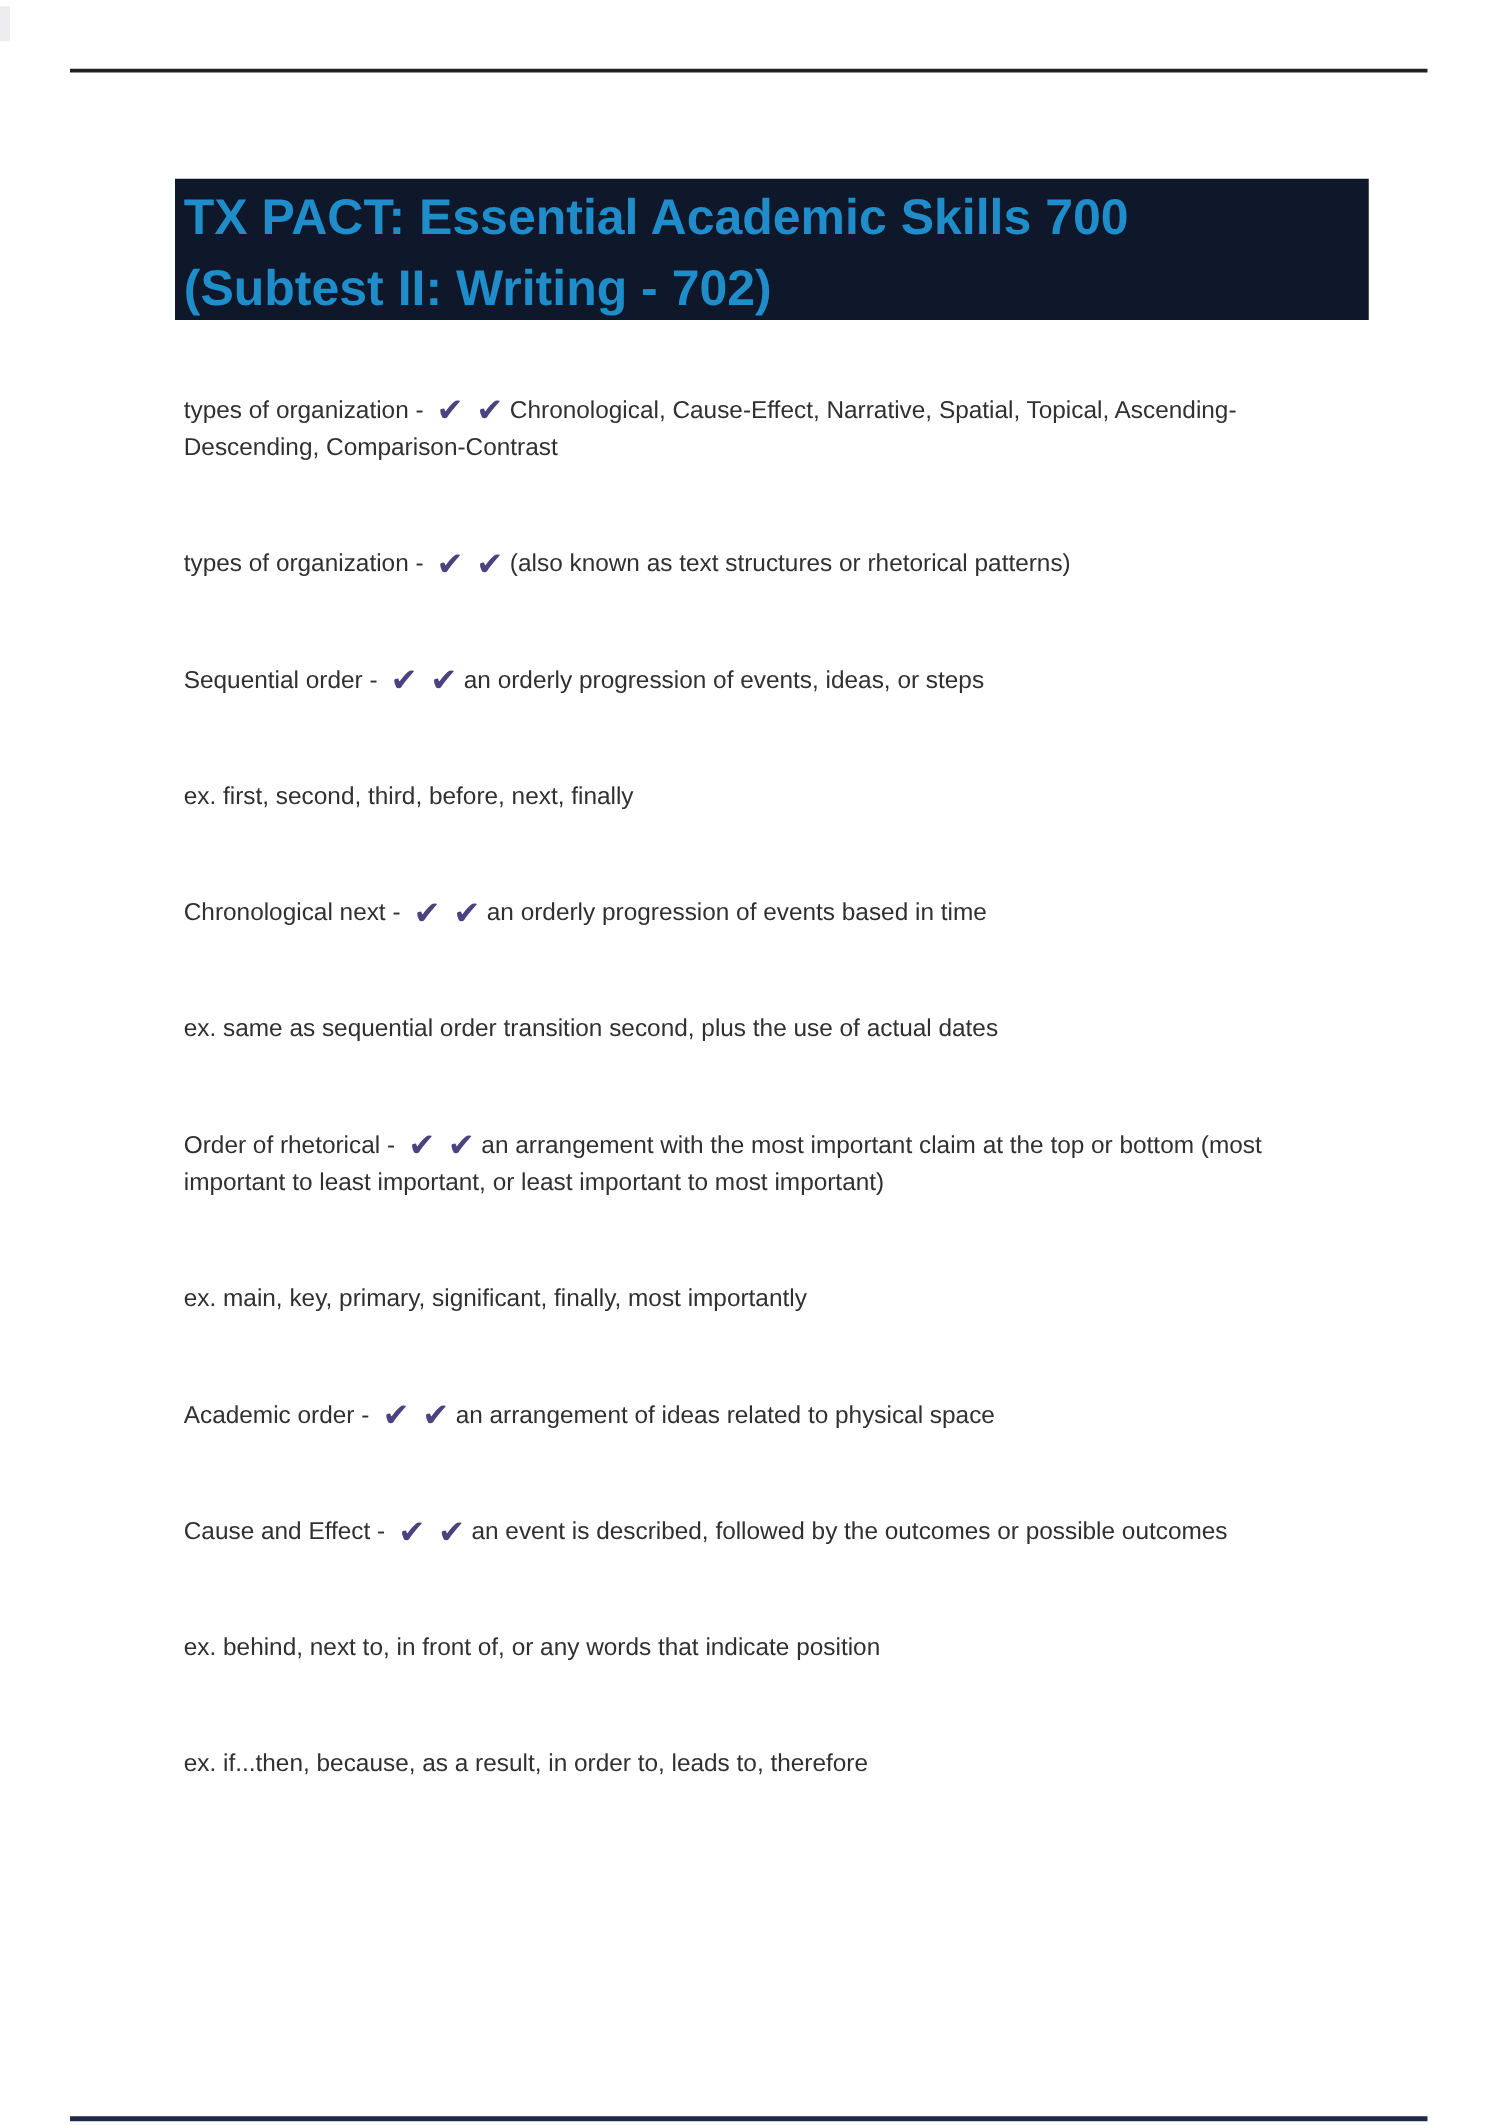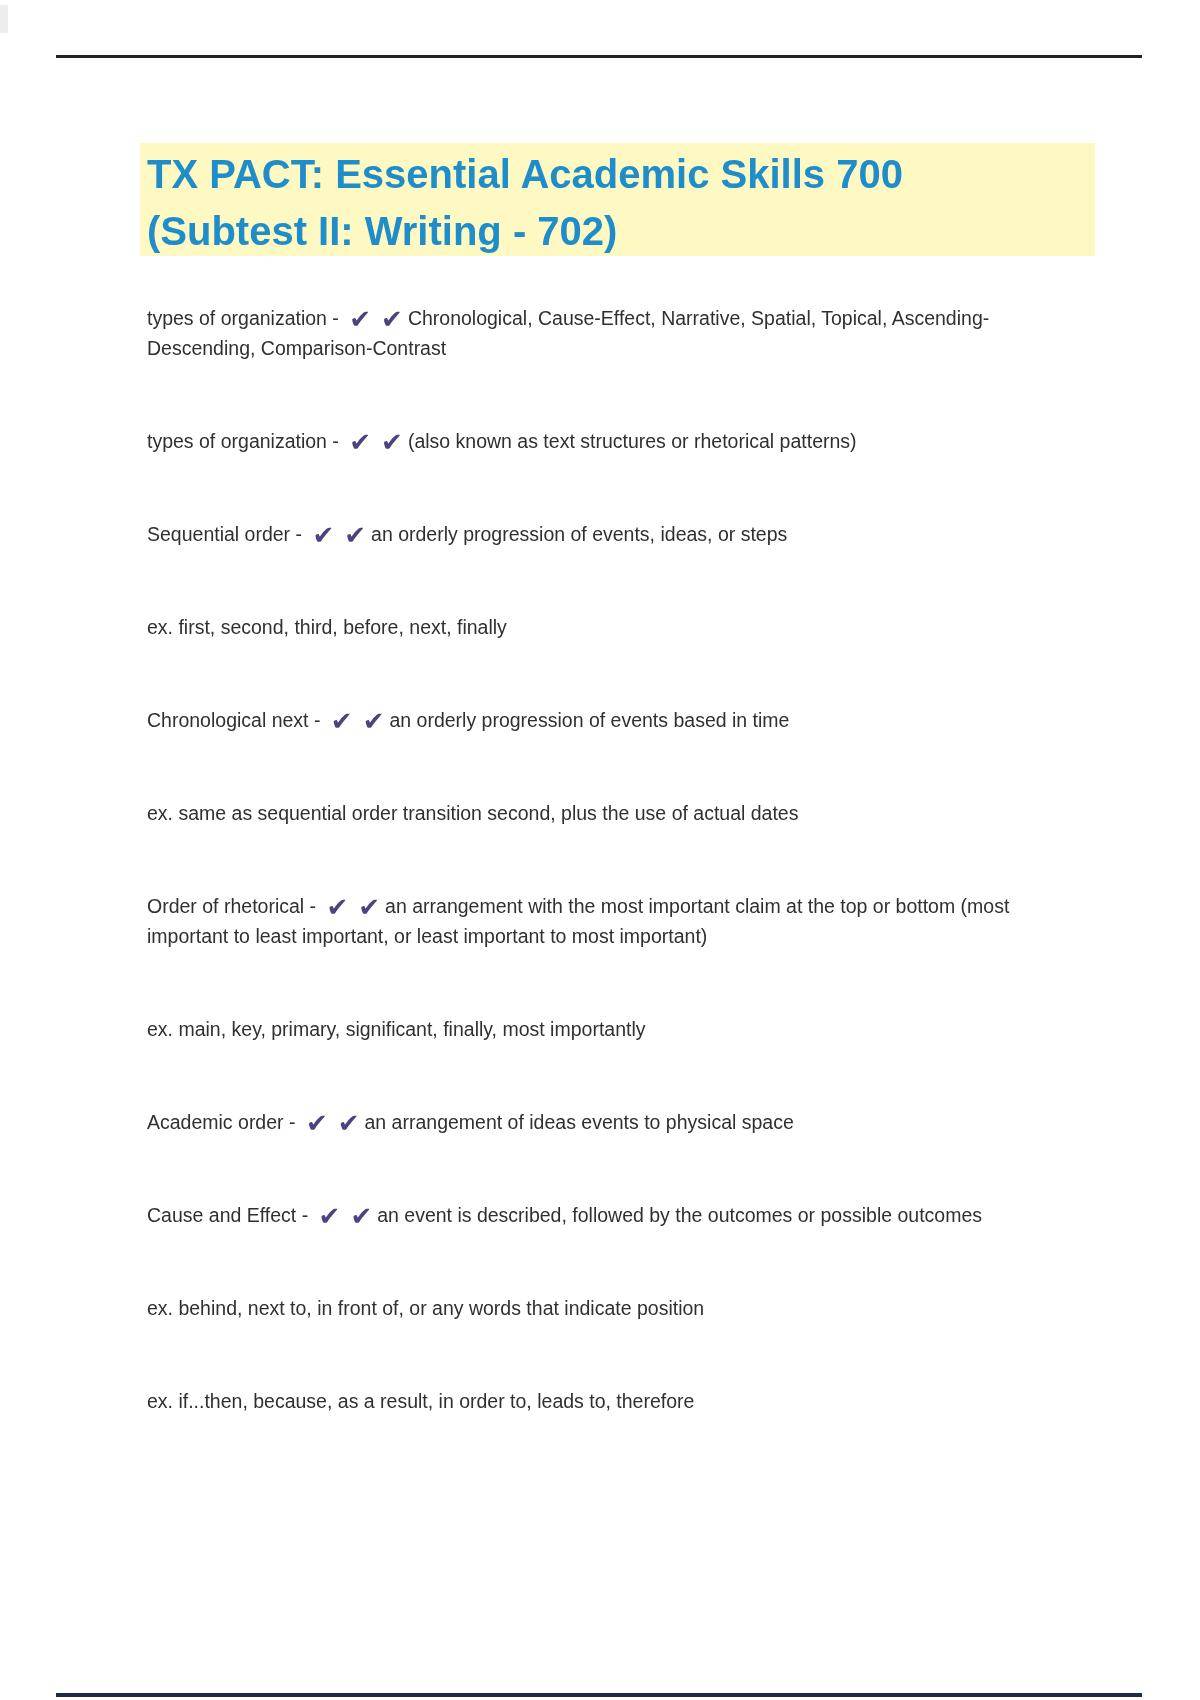--- a/index.html
+++ b/index.html
@@ -11,29 +11,29 @@
     position:absolute;left:0;top:5px;width:8px;height:28px;background:#ededef;
   }
   .rule-top{
     position:absolute;left:56px;top:55px;width:1086px;height:3px;background:#222222;
   }
   .rule-bottom{
     position:absolute;left:56px;top:1693px;width:1086px;height:4px;background:#1e2a47;
   }
   .title-block{
     position:absolute;left:140px;top:143px;width:955px;height:113px;
-    background:#fef9c3;
+    background:#0f172a;
   }
   h1.doc-title{
     margin:0;padding:3px 0 0 7px;
     font-size:40px;line-height:57px;font-weight:bold;
     color:#1e8dc9;white-space:pre-line;letter-spacing:0px;
   }
   .content{
-    position:absolute;left:147px;top:303px;width:990px;
+    position:absolute;left:147px;top:313px;width:990px;
   }
   p.entry{
     margin:0 0 63px 0;
     font-size:19.5px;line-height:30px;color:#303030;
   }
   .term,.note,.sep{color:#303030;}
   .def{white-space:pre-line;}
   .chk{
     font-family:"DejaVu Sans",sans-serif;
     color:#4a4380;font-size:26px;font-weight:bold;
@@ -63,21 +63,21 @@
 
   <p class="entry"><span class="term">Chronological next</span><span class="sep"> - </span><span class="chk">✔</span><span class="chk">✔</span><span class="def">an orderly progression of events based in time</span></p>
 
   <p class="entry"><span class="note">ex. same as sequential order transition second, plus the use of actual dates</span></p>
 
   <p class="entry"><span class="term">Order of rhetorical</span><span class="sep"> - </span><span class="chk">✔</span><span class="chk">✔</span><span class="def">an arrangement with the most important claim at the top or bottom (most
 important to least important, or least important to most important)</span></p>
 
   <p class="entry"><span class="note">ex. main, key, primary, significant, finally, most importantly</span></p>
 
-  <p class="entry"><span class="term">Academic order</span><span class="sep"> - </span><span class="chk">✔</span><span class="chk">✔</span><span class="def">an arrangement of ideas events to physical space</span></p>
+  <p class="entry"><span class="term">Academic order</span><span class="sep"> - </span><span class="chk">✔</span><span class="chk">✔</span><span class="def">an arrangement of ideas related to physical space</span></p>
 
   <p class="entry"><span class="term">Cause and Effect</span><span class="sep"> - </span><span class="chk">✔</span><span class="chk">✔</span><span class="def">an event is described, followed by the outcomes or possible outcomes</span></p>
 
   <p class="entry"><span class="note">ex. behind, next to, in front of, or any words that indicate position</span></p>
 
   <p class="entry"><span class="note">ex. if...then, because, as a result, in order to, leads to, therefore</span></p>
 </div>
 
 <div class="rule-bottom"></div>
 

